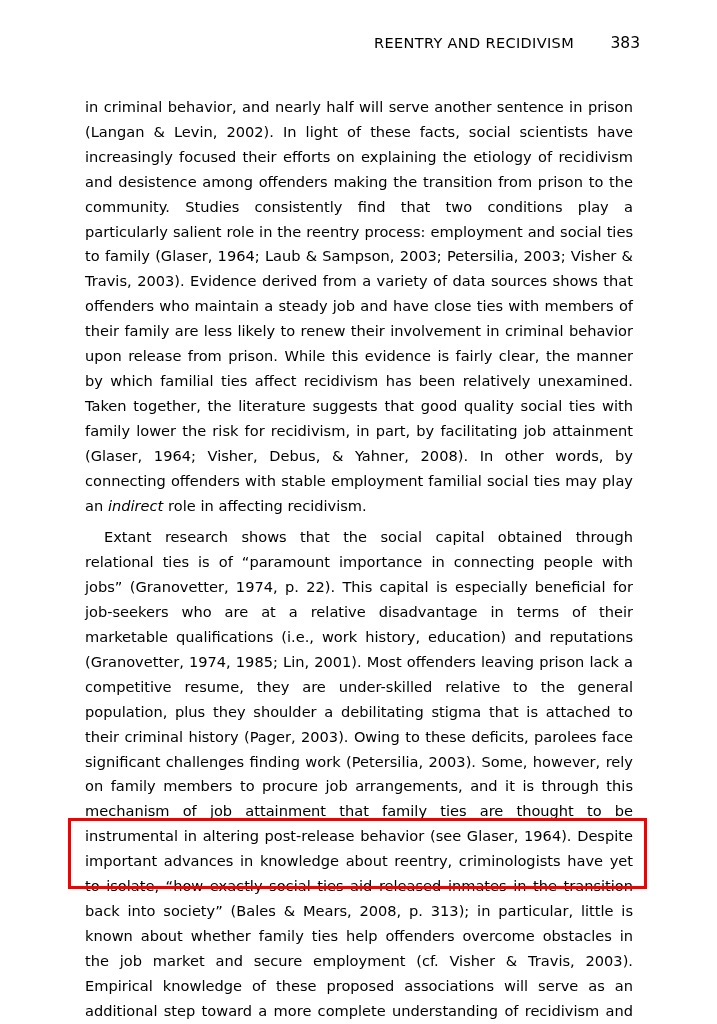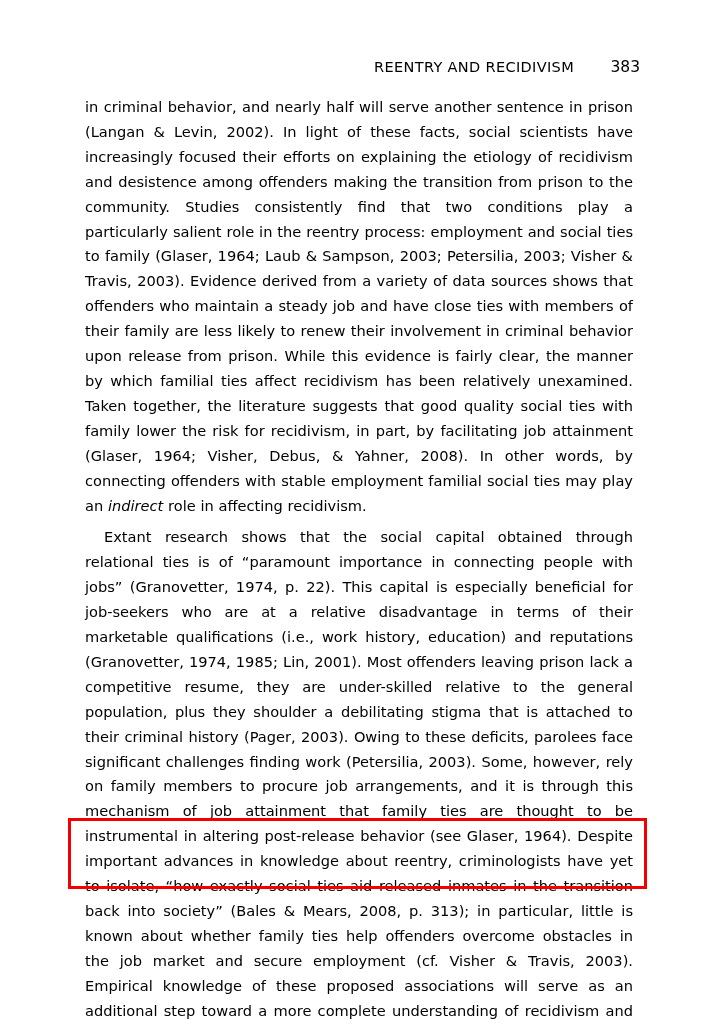--- a/index.html
+++ b/index.html
@@ -38,21 +38,20 @@
     font-size: 14.5px;
     letter-spacing: 0.35px;
     white-space: nowrap;
   }
   .page-number {
     font-size: 15.5px;
     margin-left: 36px;
     min-width: 30px;
     text-align: right;
     white-space: nowrap;
-    margin-top: 24px;
   }
 
   
   .column {
     position: absolute;
     top: 88px;
     left: 78px;
     width: 562px;
   }
 

